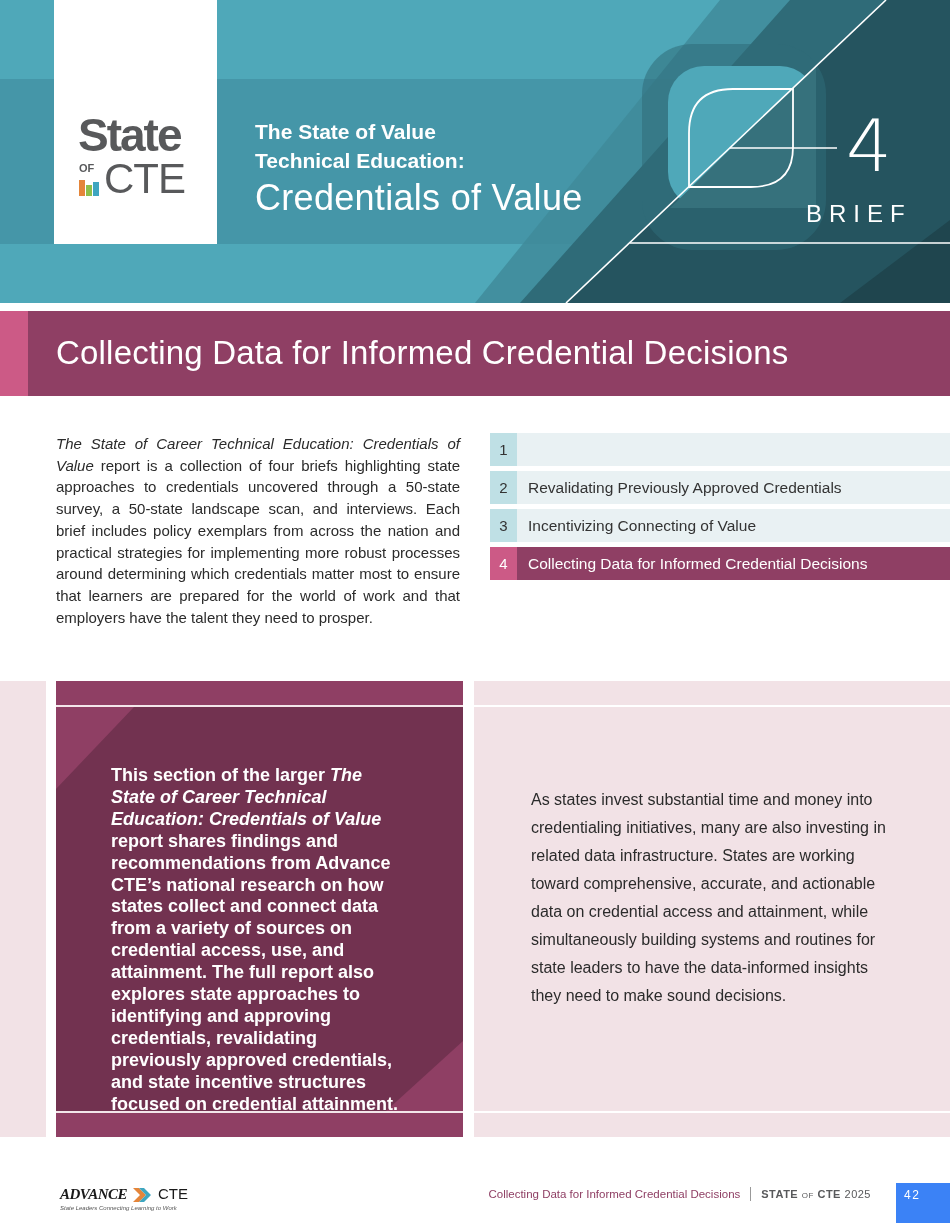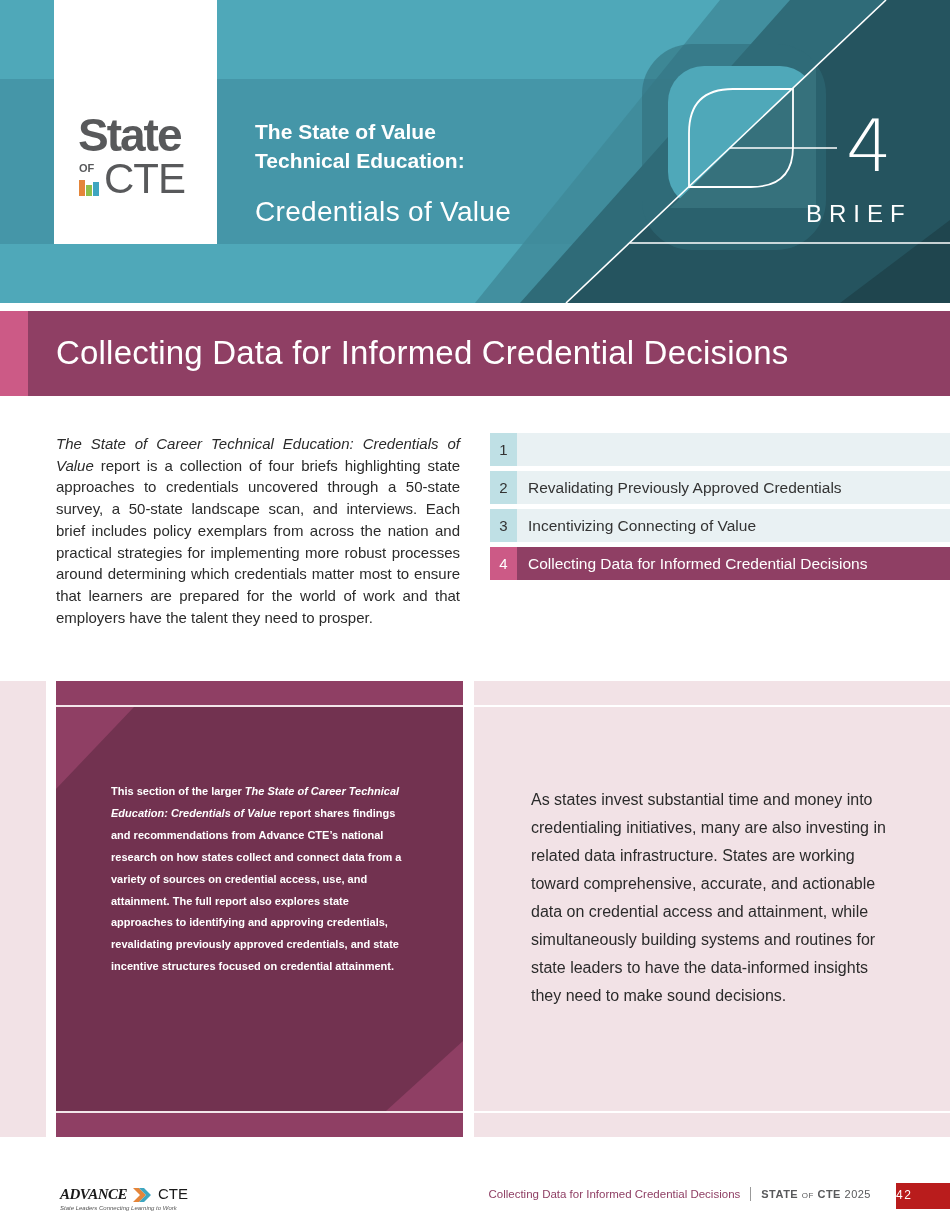--- a/index.html
+++ b/index.html
@@ -12,21 +12,21 @@
   .header svg.deco { position: absolute; left: 0; top: 0; }
   .logo-box { position: absolute; left: 54px; top: 0; width: 163px; height: 244px; background: #ffffff; }
   .logo-state { position: absolute; left: 24px; top: 112px; font-family: "Liberation Sans", sans-serif; font-weight: bold; font-size: 46px; letter-spacing: -2px; color: #58595b; line-height: 1; }
   .logo-of { position: absolute; left: 25px; top: 163px; font-family: "Liberation Sans", sans-serif; font-weight: bold; font-size: 11px; color: #58595b; line-height: 1; }
   .logo-bars { position: absolute; left: 25px; top: 180px; width: 20px; height: 16px; }
   .logo-bars span { position: absolute; bottom: 0; width: 6px; }
   .logo-cte { position: absolute; left: 50px; top: 158px; font-family: "Liberation Sans", sans-serif; font-size: 42px; letter-spacing: -1px; color: #58595b; line-height: 1; }
 
   .header-title { position: absolute; left: 255px; top: 117px; color: #ffffff; }
   .header-title .t1 { font-size: 21px; font-weight: bold; line-height: 29px; display: block; }
-  .header-title .t2 { font-size: 28px; font-weight: normal; line-height: 34px; display: block; margin-top: 20px; letter-spacing: 0.3px; }
+  .header-title .t2 { font-size: 36px; font-weight: normal; line-height: 34px; display: block; margin-top: 6px; letter-spacing: 0.3px; }
 
   .brief-num { position: absolute; left: 846px; top: 110px; color: #ffffff; font-family: "DejaVu Sans", sans-serif; font-weight: 200; font-size: 72px; line-height: 1; }
   .brief-label { position: absolute; left: 806px; top: 202px; color: #ffffff; font-size: 24px; letter-spacing: 7px; line-height: 1; }
 
   
   .title-bar { position: absolute; left: 0; top: 311px; width: 950px; height: 85px; background: #8f3f64; }
   .title-bar .accent { position: absolute; left: 0; top: 0; width: 28px; height: 85px; background: #cc5a86; }
   .title-bar h1 { position: absolute; left: 56px; top: 22px; font-weight: normal; font-size: 33px; color: #ffffff; line-height: 40px; white-space: nowrap; letter-spacing: 0.2px; }
 
   
@@ -42,42 +42,42 @@
   .toc-item.active .num { background: #cc5a86; color: #ffffff; }
   .toc-item.active .lbl { color: #ffffff; }
 
   
   .pink-strip { position: absolute; left: 0; top: 681px; width: 46px; height: 456px; background: #f2e2e6; }
   .dark-box { position: absolute; left: 56px; top: 681px; width: 407px; height: 456px; background: #8f3f64; overflow: hidden; }
   .dark-box .body { position: absolute; left: 0; top: 26px; width: 407px; height: 404px; background: #723250; overflow: hidden; }
   .dark-box .rule-top { position: absolute; left: 0; top: 24px; width: 407px; height: 2px; background: #f3e6ea; }
   .dark-box .rule-bot { position: absolute; left: 0; top: 430px; width: 407px; height: 2px; background: #f3e6ea; }
   .dark-box svg { position: absolute; left: 0; top: 0; }
-  .dark-box p { position: absolute; left: 55px; top: 100px; width: 300px; color: #ffffff; font-weight: bold; font-size: 11px; line-height: 21.9px; }
+  .dark-box p { position: absolute; left: 55px; top: 84px; width: 300px; color: #ffffff; font-weight: bold; font-size: 18px; line-height: 21.9px; }
   .dark-box p em { font-style: italic; }
 
   .pink-panel { position: absolute; left: 474px; top: 681px; width: 476px; height: 456px; background: #f2e2e6; }
   .pink-panel .rule-top { position: absolute; left: 0; top: 24px; width: 476px; height: 2px; background: #ffffff; }
   .pink-panel .rule-bot { position: absolute; left: 0; top: 430px; width: 476px; height: 2px; background: #ffffff; }
   .pink-panel p { position: absolute; left: 57px; top: 105px; width: 365px; font-size: 16px; line-height: 28px; color: #2b2b2b; }
 
   
   .footer-logo { position: absolute; left: 60px; top: 1185px; }
   .footer-logo .adv { font-family: Liberation Serif, serif; font-weight: bold; font-style: italic; font-size: 15px; color: #1a1a1a; letter-spacing: -0.5px; line-height: 1; }
   .footer-logo .arrow { display: inline-block; vertical-align: middle; margin: 0 1px; }
   .footer-logo .cte { font-size: 15px; color: #1a1a1a; line-height: 1; }
   .footer-logo .tag { display: block; font-style: italic; font-size: 6px; color: #555; margin-top: 2px; white-space: nowrap; }
 
   .footer-right { position: absolute; right: 79px; top: 1187px; font-size: 11.5px; white-space: nowrap; display: flex; align-items: center; }
   .footer-right .sec { color: #8f3f64; }
   .footer-right .sep { display: inline-block; width: 1px; height: 14px; background: #999; margin: 0 10px; }
   .footer-right .brand { color: #58595b; font-size: 11px; letter-spacing: 0.5px; }
   .footer-right .brand b { font-weight: bold; }
   .footer-right .brand .of { font-size: 8px; }
-  .page-num { position: absolute; left: 896px; top: 1183px; width: 54px; height: 26px; background: #b91c1c; color: #ffffff; font-size: 12px; letter-spacing: 1.5px; line-height: 25px; }
+  .page-num { position: absolute; left: 896px; top: 1183px; width: 54px; height: 40px; background: #3b82f6; color: #ffffff; font-size: 12px; letter-spacing: 1.5px; line-height: 25px; padding-left: 8px; }
 </style>
 </head>
 <body>
 
 <div class="header">
   <div class="band"></div>
   <svg class="deco" width="950" height="303" viewBox="0 0 950 303">
 
     <polygon points="720,0 950,0 950,303 475,303" fill="#3f8b9a" opacity="0.85"></polygon>
     <polygon points="790,0 950,0 950,303 520,303" fill="#2f6b78"></polygon>

